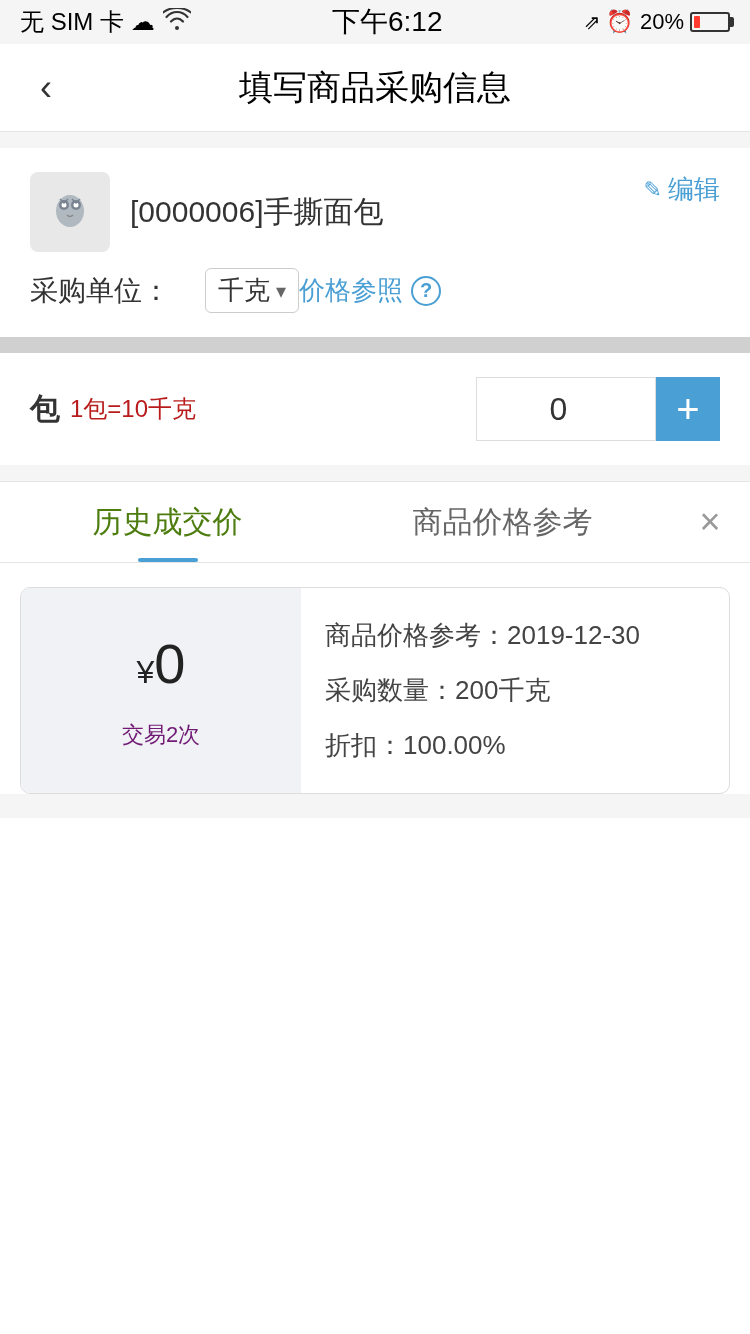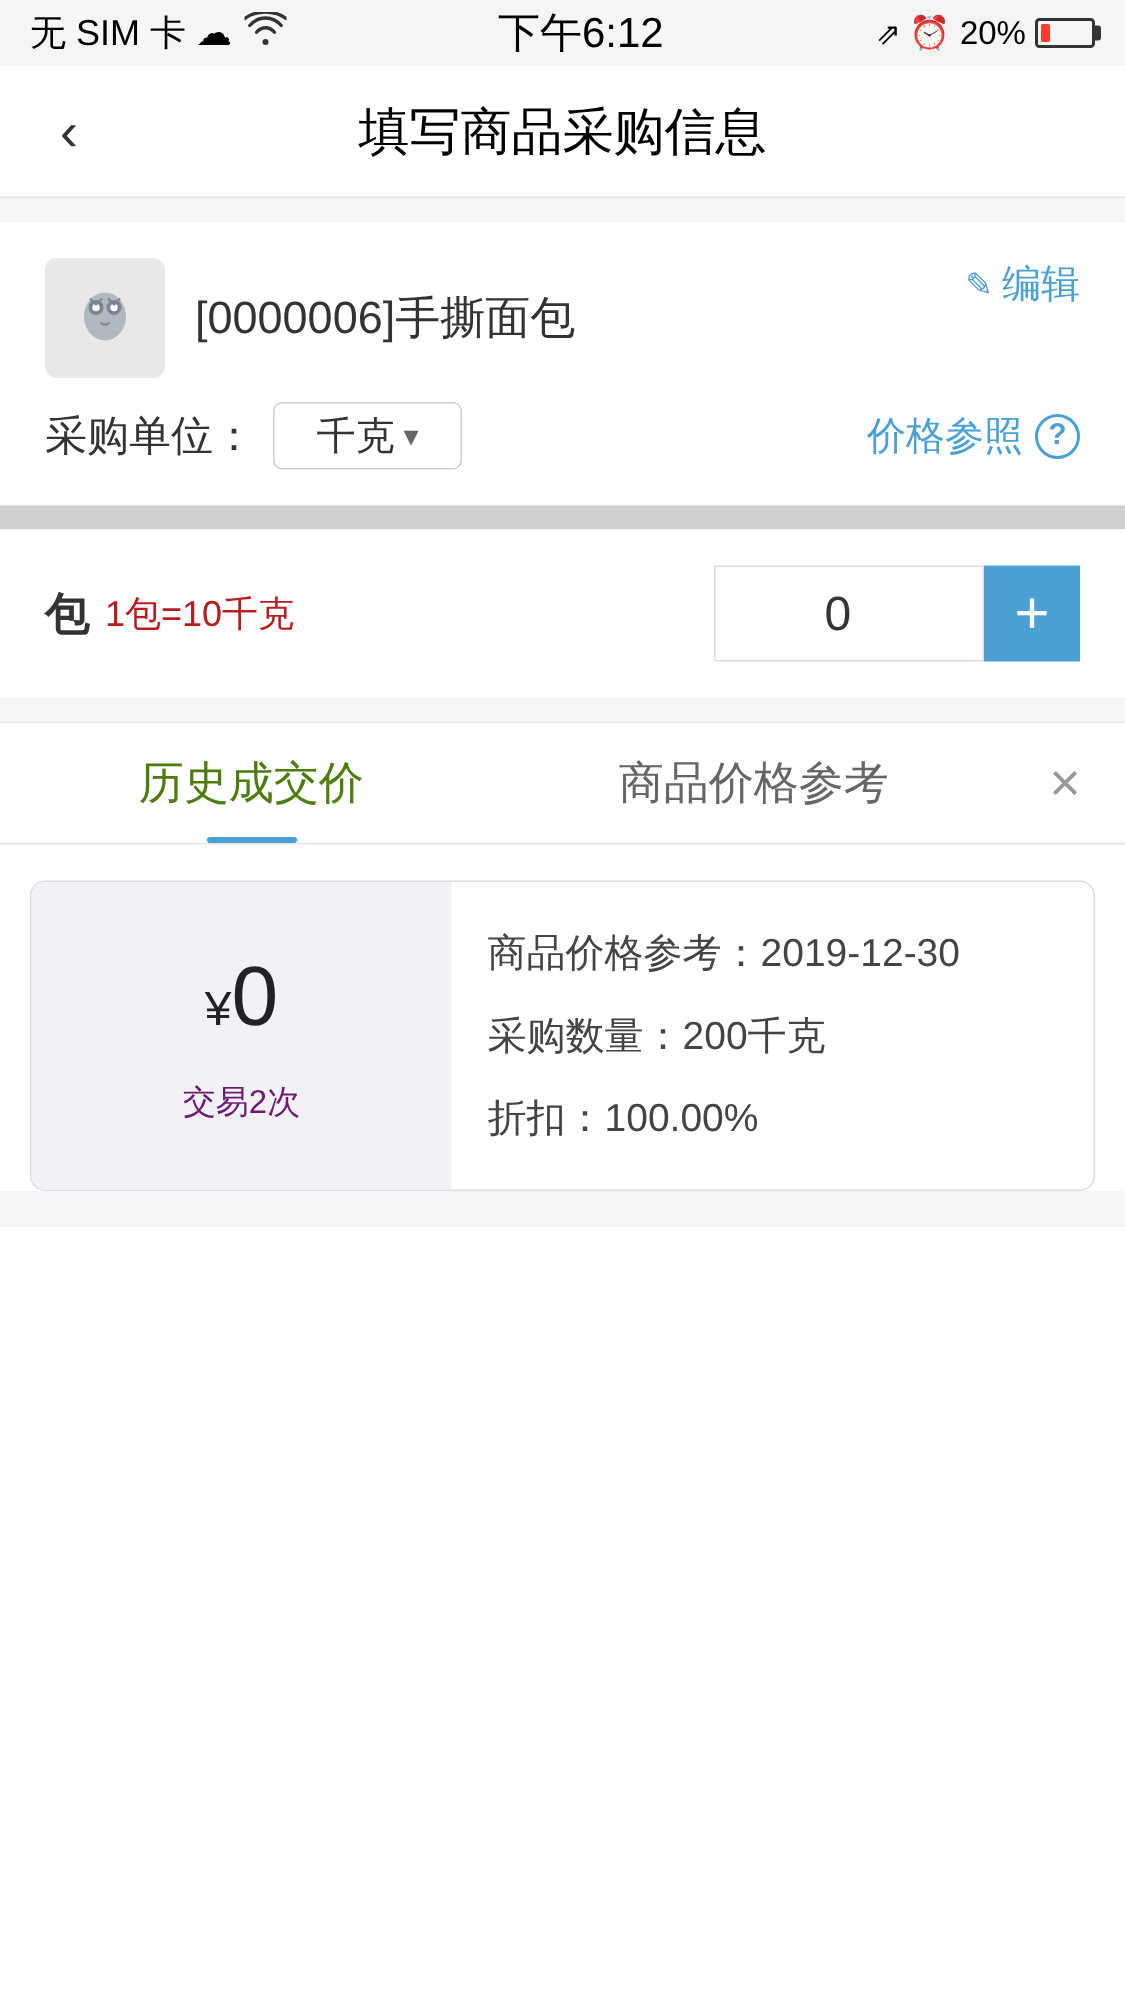--- a/index.html
+++ b/index.html
@@ -142,40 +142,41 @@
       color: #4a9fd4;
       font-size: 26px;
       cursor: pointer;
     }
     .edit-icon {
       font-size: 22px;
     }
     .unit-row {
       display: flex;
       align-items: center;
-      justify-content: space-between;
+      justify-content: flex-start;
     }
     .unit-label {
       font-size: 28px;
       color: #333;
       display: flex;
       align-items: center;
       gap: 12px;
     }
     .unit-select {
       border: 1px solid #ccc;
       border-radius: 6px;
-      padding: 4px 28px;
+      padding: 4px 12px;
       font-size: 26px;
       color: #333;
       background: #fff;
       display: flex;
       align-items: center;
       gap: 6px;
       cursor: pointer;
+      margin-left: 23px;
     }
     .unit-select-arrow {
       font-size: 20px;
       color: #666;
     }
     .price-ref {
       display: flex;
       align-items: center;
       gap: 8px;
       color: #4a9fd4;

